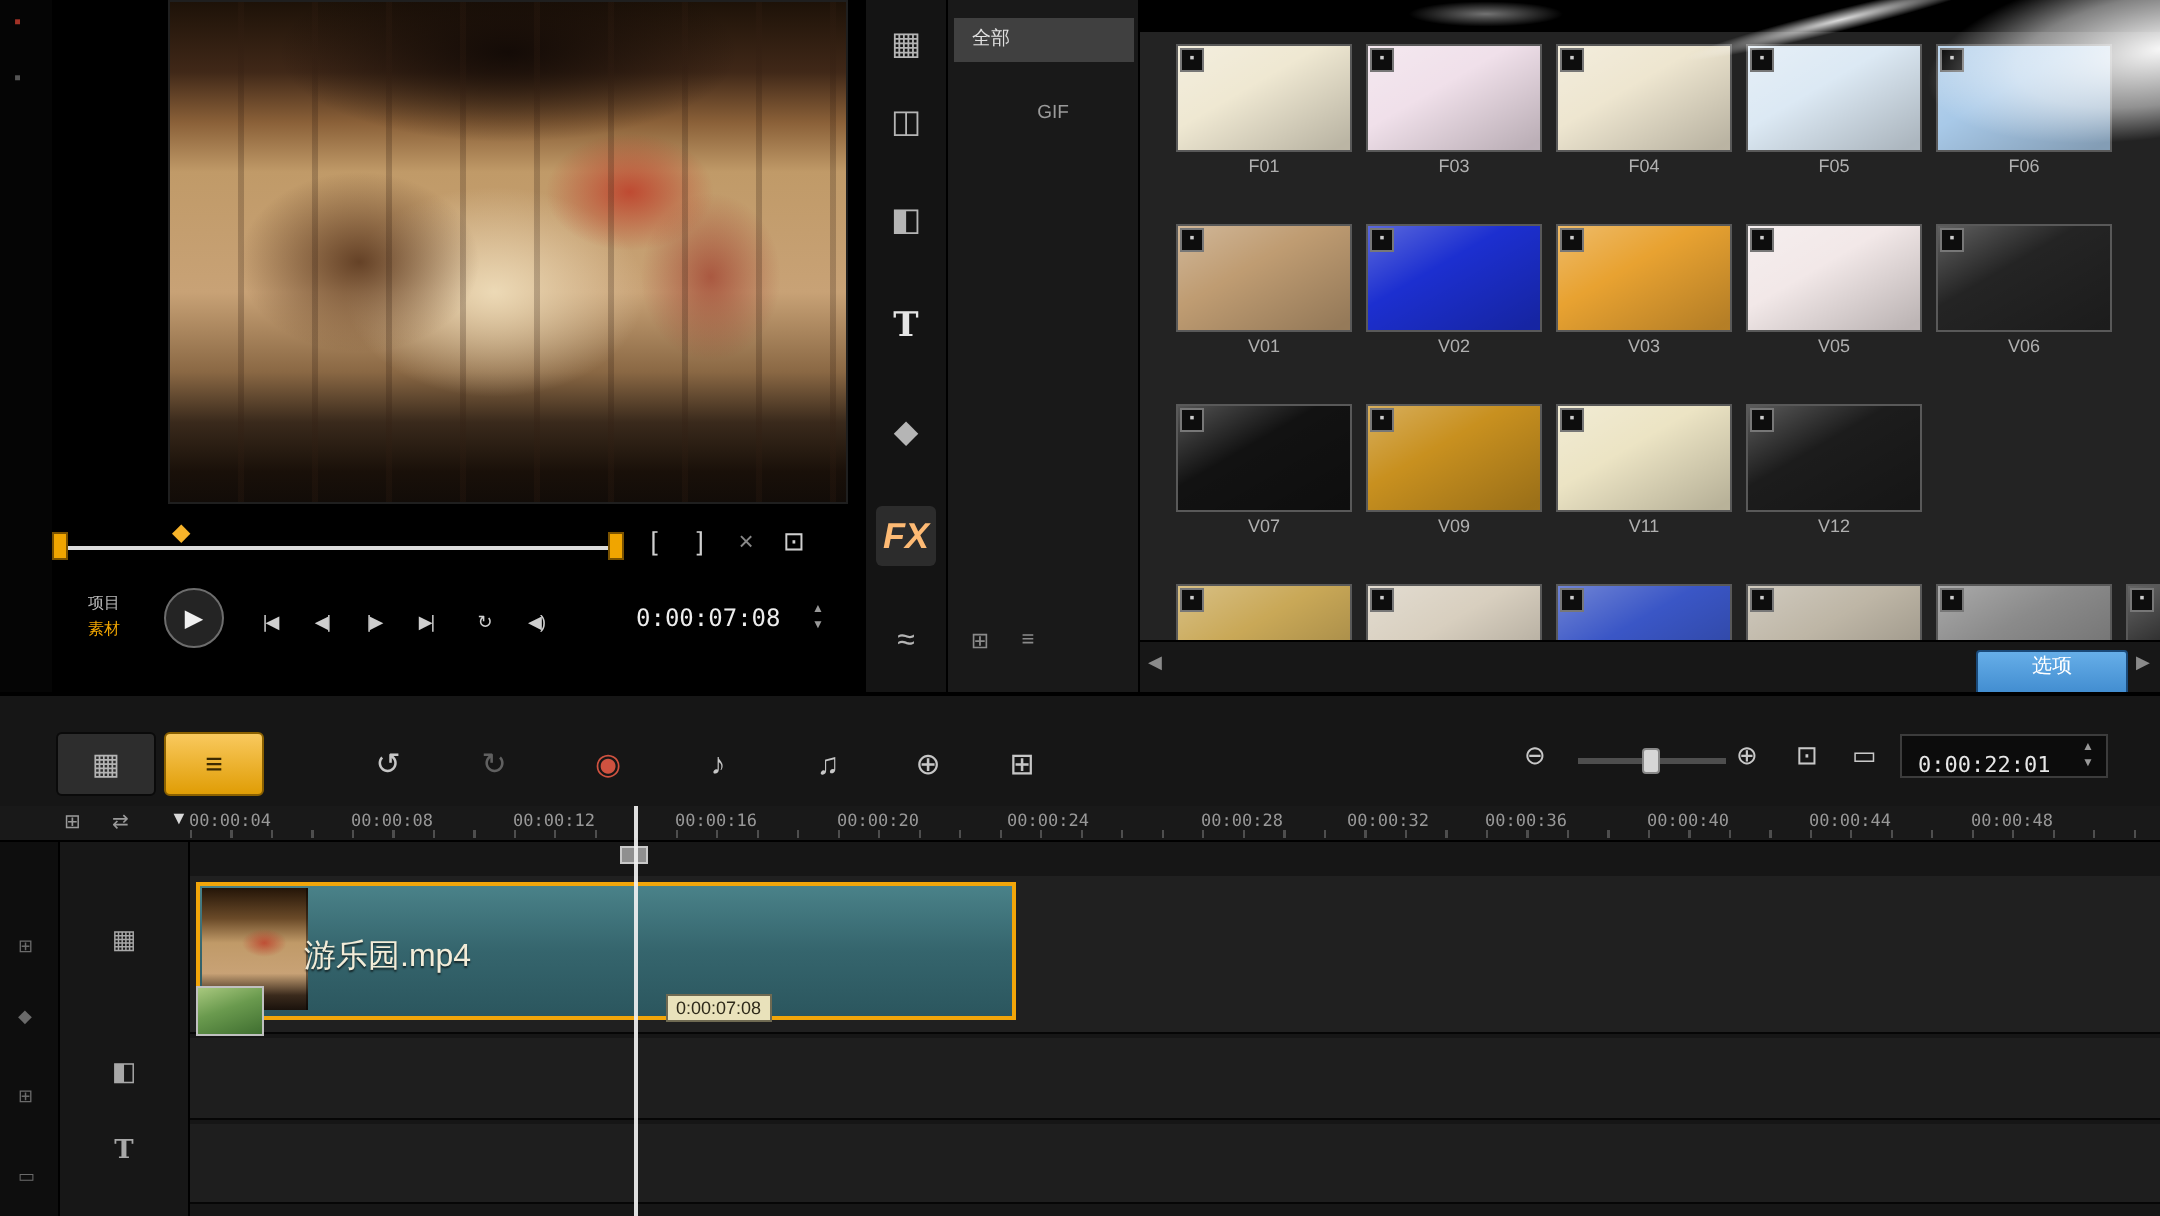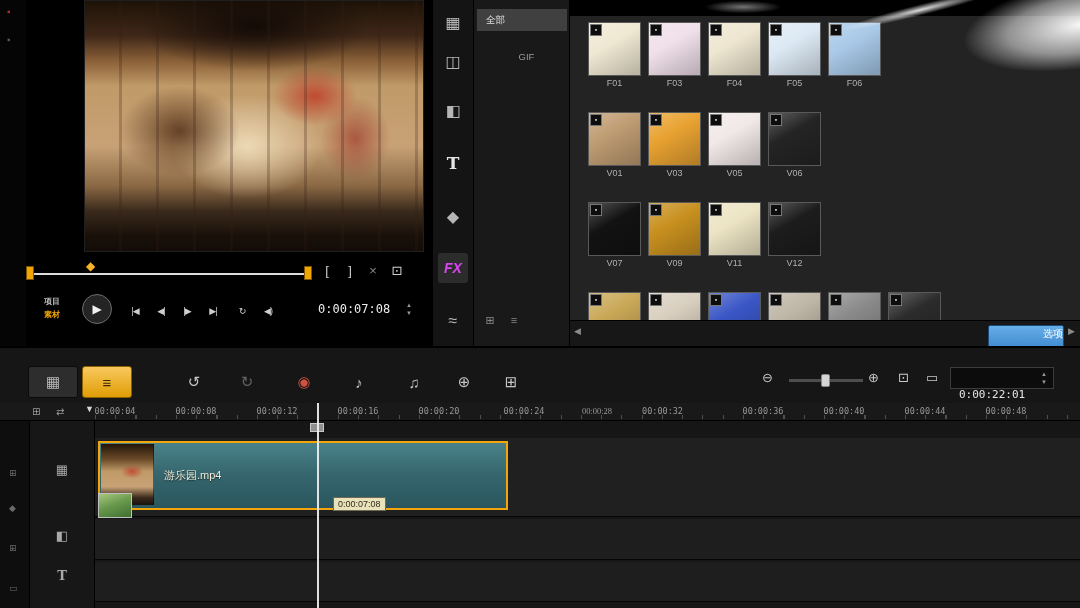--- a/index.html
+++ b/index.html
@@ -22,71 +22,71 @@
       radial-gradient(140px 55px at 50% 10%, rgba(18,10,6,.95), rgba(18,10,6,0) 82%),
       linear-gradient(180deg,#1d1208 0%,#402818 14%,#8a6038 24%,#c09a68 34%,#c8a276 58%,#8a6844 74%,#3a2a1c 84%,#191009 94%,#120c08 100%);}
   .preview-img::before{content:"";position:absolute;inset:0;opacity:.5;
       background:repeating-linear-gradient(90deg,transparent 0 34px,rgba(50,30,18,.5) 34px 37px);}
 
   .trim-line{left:30px;top:273px;width:280px;height:2px;background:#dcdcdc;}
   .trim-handle{top:266px;width:8px;height:14px;background:#f0a500;border:1px solid #7a5200;box-sizing:border-box;}
   .th-l{left:26px;} .th-r{left:304px;}
   .scrub-diamond{left:86px;top:259px;color:#f7b32a;font-size:12px;text-shadow:0 0 2px #000;}
   .trim-icon{top:262px;width:18px;height:18px;color:#cfcfcf;font-size:13px;text-align:center;line-height:18px;}
-  .mode-label{left:44px;font-size:8px;color:#b8b8b8;font-weight:bold;}
+  .mode-label{left:44px;font-size:8px;color:#b8b8b8;}
   .mode-label.sel{color:#f0a500;}
   .play-btn{left:82px;top:294px;width:30px;height:30px;border-radius:50%;background:#242424;border:1px solid #6d6d6d;
       color:#f0f0f0;font-size:12px;display:flex;align-items:center;justify-content:center;box-sizing:border-box;position:absolute;}
   .tr-btn{position:absolute;top:303px;width:22px;height:16px;color:#cfcfcf;font-size:9px;text-align:center;line-height:16px;letter-spacing:-1px;}
   .pv-timecode{left:318px;top:302px;font-family:"DejaVu Sans Mono",monospace;font-size:12px;color:#ececec;}
   .stepper{width:10px;height:7px;font-size:6px;color:#999;text-align:center;line-height:7px;}
 
   .nav-strip{left:432px;top:0;width:42px;height:346px;background:#141414;border-left:1px solid #000;border-right:1px solid #000;box-sizing:border-box;}
   .nav-btn{position:absolute;left:5px;width:30px;height:30px;display:flex;align-items:center;justify-content:center;color:#b5b5b5;font-size:16px;cursor:pointer;}
   .nav-btn.active{color:#fff;background:#2c2c2c;border-radius:3px;}
   .nav-btn.serif{font-family:"DejaVu Serif",serif;font-weight:bold;font-size:17px;color:#e5e5e5;}
-  .nav-btn.fx{font-style:italic;font-weight:bold;font-size:14px;color:#d946ef;}
+  .nav-btn.fx{font-style:italic;font-weight:bold;font-size:18px;color:#fdba74;}
 
   .cat-bg{left:474px;top:0;width:96px;height:346px;background:#191919;border-right:1px solid #000;box-sizing:border-box;}
   .cat-item{position:absolute;left:3px;width:90px;height:22px;line-height:22px;padding-left:9px;font-size:9.5px;color:#9a9a9a;box-sizing:border-box;}
   .cat-item.selected{background:#404040;color:#e0e0e0;}
   .cat-foot{top:314px;width:20px;height:16px;color:#8a8a8a;font-size:11px;text-align:center;}
 
   .gallery-bg{left:570px;top:0;width:510px;height:346px;background:#232323;overflow:hidden;}
   .g-header{position:absolute;left:0;top:0;width:510px;height:16px;background:#000;}
   .g-row{position:absolute;left:0;display:flex;gap:7px;padding-left:18px;}
-  .thumb-cell{width:53px;cursor:pointer;}
+  .thumb-cell{width:88px;cursor:pointer;}
   .thumb{position:relative;height:54px;box-sizing:border-box;border:1px solid #595959;}
   .thumb::after{content:"";position:absolute;inset:0;background:linear-gradient(150deg,rgba(255,255,255,.28),rgba(255,255,255,0) 40%,rgba(0,0,0,.22) 95%);}
   .badge{position:absolute;left:1px;top:1px;width:12px;height:12px;background:#0d0d0d;border:1px solid #777;color:#ccc;font-size:7px;line-height:10px;text-align:center;z-index:2;box-sizing:border-box;}
   .t-label{margin-top:2px;text-align:center;font-size:9px;color:#b0b0b0;}
   .glare{position:absolute;pointer-events:none;z-index:6;}
   .g1{left:330px;top:-34px;width:330px;height:122px;transform:rotate(-9deg);
       background:radial-gradient(50% 50% at 55% 50%,rgba(255,255,255,.97) 0%,rgba(255,255,255,.5) 45%,rgba(255,255,255,0) 72%);}
   .g2{left:235px;top:2px;width:230px;height:16px;transform:rotate(-14deg);
       background:radial-gradient(50% 50% at 50% 50%,rgba(255,255,255,.85),rgba(255,255,255,0) 70%);}
   .g3{left:118px;top:-2px;width:110px;height:18px;
       background:radial-gradient(50% 50% at 50% 50%,rgba(255,255,255,.45),rgba(255,255,255,0) 70%);}
   .g-bottom{position:absolute;left:0;top:320px;width:510px;height:26px;background:#171717;border-top:1px solid #000;z-index:7;}
   .g-scroll{position:absolute;top:5px;font-size:9px;color:#8a8a8a;cursor:pointer;}
   .options-btn{position:absolute;left:418px;top:4px;width:76px;height:33px;background:linear-gradient(#66aee8,#2f7cc4);
-      border:1px solid #1a4a7a;border-radius:2px;color:#fff;font-size:10px;text-align:right;line-height:16px;box-sizing:border-box;cursor:pointer;}
+      border:1px solid #1a4a7a;border-radius:2px;color:#fff;font-size:10px;text-align:center;line-height:16px;box-sizing:border-box;cursor:pointer;}
 
   
   .tl-bg{left:0;top:346px;width:1080px;height:262px;background:#161616;border-top:2px solid #000;box-sizing:border-box;}
   .view-btn{position:absolute;top:366px;width:50px;height:32px;background:#2d2d2d;border:1px solid #0a0a0a;border-radius:3px;
       color:#b5b5b5;display:flex;align-items:center;justify-content:center;font-size:15px;box-sizing:border-box;cursor:pointer;}
   .view-btn.active{background:linear-gradient(#f9c95e,#e09d05);color:#3c2a00;border-color:#8a6000;}
   .tl-tool{position:absolute;top:369px;width:28px;height:26px;color:#c6c6c6;font-size:15px;display:flex;align-items:center;justify-content:center;cursor:pointer;}
   .tl-tool.dim{opacity:.42;}
   .zoom-glyph{top:370px;font-size:13px;color:#c8c8c8;cursor:pointer;}
   .slider-track{left:789px;top:379px;width:74px;height:3px;background:#4e4e4e;}
   .slider-handle{left:821px;top:374px;width:9px;height:13px;background:#d6d6d6;border:1px solid #888;border-radius:2px;box-sizing:border-box;cursor:pointer;}
   .tc-box{left:950px;top:367px;width:104px;height:22px;background:#0c0c0c;border:1px solid #3c3c3c;box-sizing:border-box;}
-  .tc-text{position:absolute;left:8px;top:20px;font-family:"DejaVu Sans Mono",monospace;font-size:11px;color:#e6e6e6;}
+  .tc-text{position:absolute;left:8px;top:8px;font-family:"DejaVu Sans Mono",monospace;font-size:11px;color:#e6e6e6;}
   .tc-step{position:absolute;left:88px;}
 
   .ruler-corner{left:0;top:403px;width:95px;height:18px;background:#191919;border-bottom:1px solid #000;box-sizing:border-box;}
   .rh-icon{position:absolute;top:3px;font-size:10px;color:#9a9a9a;}
   .ruler{left:95px;top:403px;width:985px;height:18px;background:#191919;border-bottom:1px solid #000;box-sizing:border-box;cursor:pointer;}
   .ruler-ticks{position:absolute;left:0;bottom:1px;width:100%;height:4px;
       background:repeating-linear-gradient(90deg,#4e4e4e 0 1px,transparent 1px 20.25px);}
   .ruler-label{position:absolute;top:3px;width:60px;text-align:center;font-size:8.5px;color:#989898;font-family:"DejaVu Sans Mono",monospace;}
   .ruler-marker{left:85px;top:404px;font-size:9px;color:#d8d8d8;}
 
@@ -100,21 +100,21 @@
   .row1{top:438px;height:79px;background:#202020;}
   .row2{top:519px;height:41px;}
   .row3{top:562px;height:40px;}
 
   .clip{left:98px;top:441px;width:410px;height:69px;z-index:3;box-sizing:border-box;
       background:linear-gradient(180deg,#4a8289 0%,#35656d 50%,#2b565e 100%);border:2px solid #f2a60a;cursor:pointer;}
   .clip-thumb{position:absolute;left:1px;top:1px;width:52px;height:61px;border-right:1px solid rgba(0,0,0,.45);
       background:
         radial-gradient(16px 10px at 60% 45%, rgba(190,60,40,.8), transparent 70%),
         linear-gradient(180deg,#241508 0%,#6a4a28 25%,#c09a68 45%,#c8a276 70%,#3a2a1c 88%,#1a120c 100%);}
-  .clip-label{position:absolute;left:64px;top:25px;font-size:11px;color:#f2ecd8;text-shadow:0 1px 1px rgba(0,0,0,.65);}
+  .clip-label{position:absolute;left:52px;top:25px;font-size:16px;color:#f2ecd8;text-shadow:0 1px 1px rgba(0,0,0,.65);}
   .ov-thumb{left:98px;top:493px;width:34px;height:25px;z-index:4;box-sizing:border-box;border:1px solid #c0c0c0;
       background:linear-gradient(160deg,#a8c87e 0%,#6a9a4e 45%,#3f6e30 100%);cursor:pointer;}
   .tip{left:333px;top:497px;background:#e9e2bb;border:1px solid #6f6a52;color:#2e2a1a;font-size:9px;padding:1px 4px;z-index:8;}
   .playhead{left:317px;top:403px;width:2px;height:205px;background:rgba(240,240,240,.92);z-index:5;cursor:ew-resize;}
   .ph-handle{left:310px;top:423px;width:14px;height:9px;background:#8f8f8f;border:1px solid #c8c8c8;box-sizing:border-box;z-index:5;cursor:ew-resize;}
 </style>
 </head>
 <body>
 
 <div id="app">
@@ -199,20 +199,26 @@
             </div>
             <div class="t-label">F06</div>
           </div>
         </div>
         <div class="g-row" style="top: 112px;">
           <div class="thumb-cell">
             <div class="thumb" style="background: rgb(191, 156, 114);">
               <span class="badge">▪</span>
             </div>
             <div class="t-label">V01</div>
+          </div>
+          <div class="thumb-cell">
+            <div class="thumb" style="background: rgb(28, 47, 208);">
+              <span class="badge">▪</span>
+            </div>
+            <div class="t-label">V02</div>
           </div>
           <div class="thumb-cell">
             <div class="thumb" style="background: rgb(232, 162, 49);">
               <span class="badge">▪</span>
             </div>
             <div class="t-label">V03</div>
           </div>
           <div class="thumb-cell">
             <div class="thumb" style="background: rgb(242, 232, 232);">
               <span class="badge">▪</span>
@@ -333,22 +339,22 @@
       <div class="rh-icon" style="left: 56px;">⇄</div>
     </div>
   <div class="abs ruler" id="ruler">
     <div class="ruler-ticks"></div>
   <div class="ruler-label" style="left: -10px;">00:00:04</div>
       <div class="ruler-label" style="left: 71px;">00:00:08</div>
       <div class="ruler-label" style="left: 152px;">00:00:12</div>
       <div class="ruler-label" style="left: 233px;">00:00:16</div>
       <div class="ruler-label" style="left: 314px;">00:00:20</div>
       <div class="ruler-label" style="left: 399px;">00:00:24</div>
-      <div class="ruler-label" style="left: 472px; font-family: Liberation Serif, serif;">00:00:28</div>
-      <div class="ruler-label" style="left: 528px; text-align: right;">00:00:32</div>
+      <div class="ruler-label" style="left: 496px;">00:00:28</div>
+      <div class="ruler-label" style="left: 569px;">00:00:32</div>
       <div class="ruler-label" style="left: 638px;">00:00:36</div>
       <div class="ruler-label" style="left: 719px;">00:00:40</div>
       <div class="ruler-label" style="left: 800px;">00:00:44</div>
       <div class="ruler-label" style="left: 881px;">00:00:48</div>
     </div>
   <span class="abs ruler-marker">▼</span>
 
   <div class="abs rail" id="rail">
       <div class="rail-icon" style="top: 47px;">⊞</div>
       <div class="rail-icon" style="top: 82px;">◆</div>

